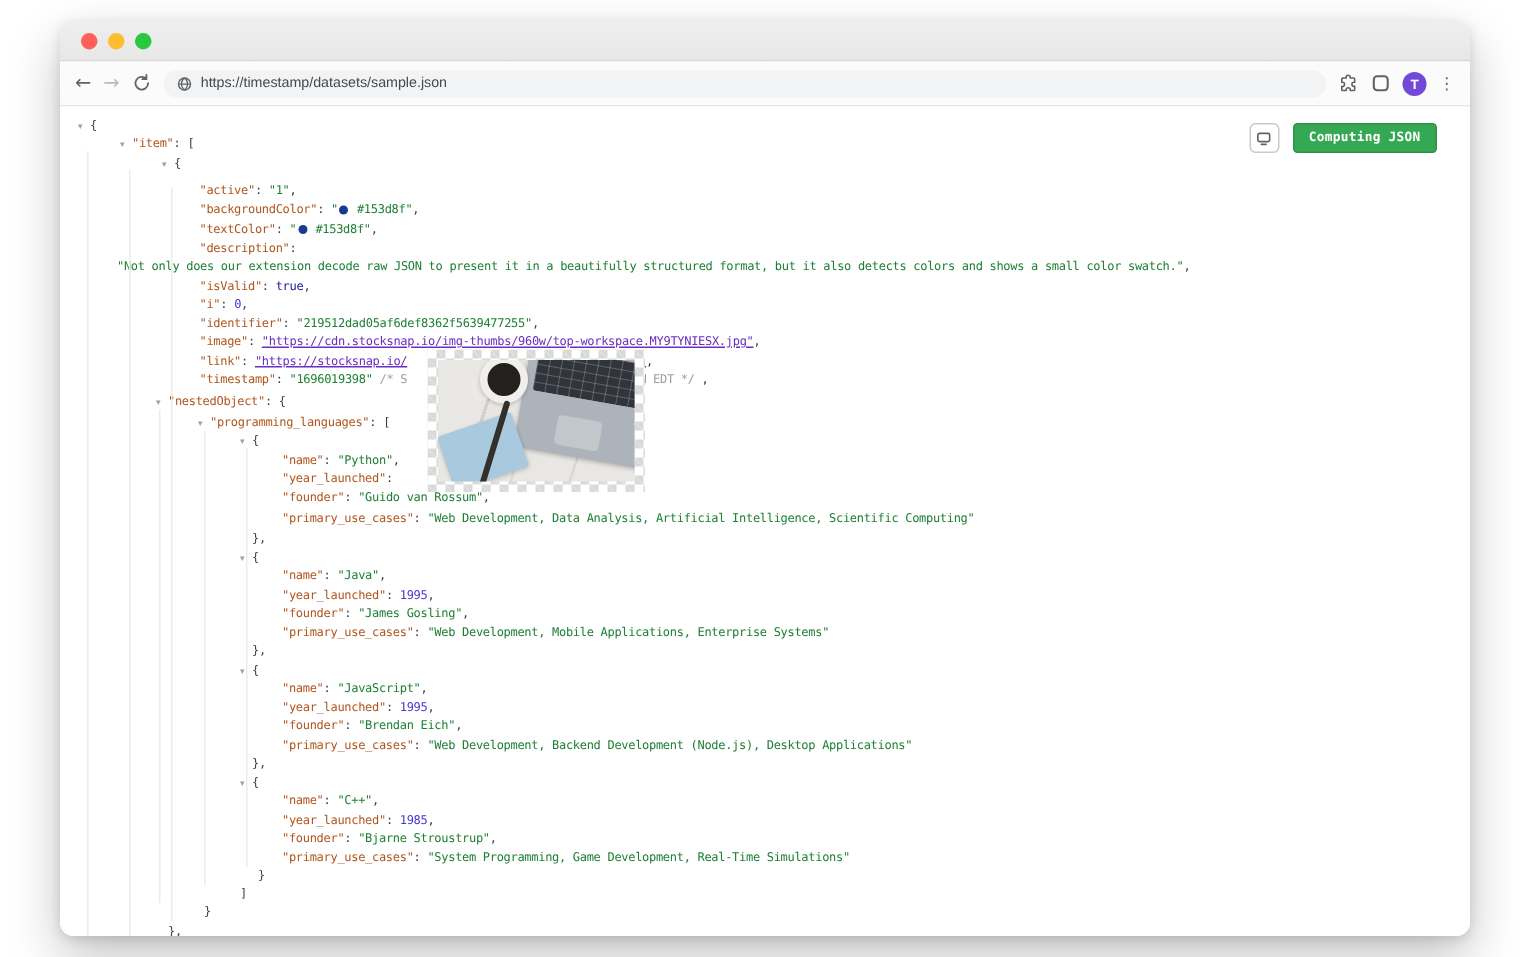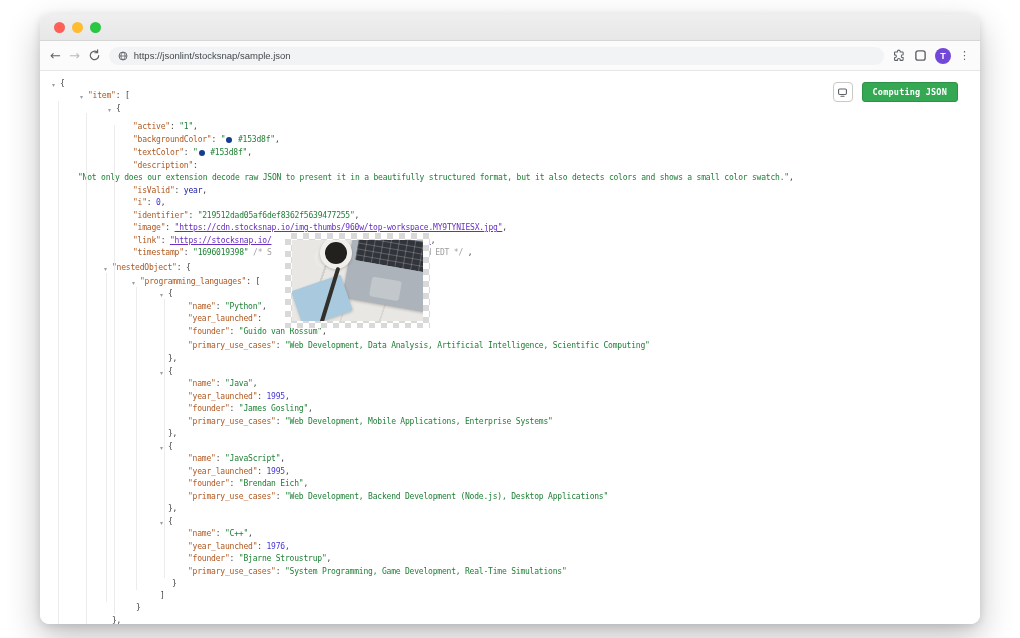--- a/index.html
+++ b/index.html
@@ -94,21 +94,21 @@
             <path d="M13.2 8a5.2 5.2 0 1 1-1.6-3.8 M11.8 1.2v3.4H8.4" fill="none" stroke="#5f6368" stroke-width="1.5" stroke-linecap="round"></path>
           </svg>
       </span>
       <div class="urlbar">
         <span>
           <svg width="10" height="10" viewBox="0 0 12 12">
               <circle cx="6" cy="6" r="4.8" fill="none" stroke="#5f6368" stroke-width="1.1"></circle>
               <path d="M1.2 6h9.6 M6 1.2c-3.4 3-3.4 6.6 0 9.6 M6 1.2c3.4 3 3.4 6.6 0 9.6" fill="none" stroke="#5f6368" stroke-width="1"></path>
             </svg>
         </span>
-        <span class="url-text">https://jsonlint/stocksnap/sample.json</span>
+        <span class="url-text">https://timestamp/datasets/sample.json</span>
       </div>
       <span>
         <svg width="14" height="14" viewBox="0 0 16 16">
             <path d="M6.2 2.9a1.6 1.6 0 0 1 3.2 0v.5h2.7a.6.6 0 0 1 .6.6v2.6h-.5a1.6 1.6 0 1 0 0 3.2h.5v2.6a.6.6 0 0 1-.6.6H9.4v-.5a1.6 1.6 0 1 0-3.2 0v.5H3.5a.6.6 0 0 1-.6-.6V9.9h.5a1.6 1.6 0 1 0 0-3.2h-.5V4a.6.6 0 0 1 .6-.6h2.7z" fill="none" stroke="#5f6368" stroke-width="1.2"></path>
           </svg>
       </span>
       <span>
         <svg width="13" height="13" viewBox="0 0 14 14">
             <rect x="2" y="2" width="10" height="10" rx="2.4" fill="none" stroke="#5f6368" stroke-width="1.5"></rect>
           </svg>
@@ -132,21 +132,21 @@
 
       <div id="json-root">
           <div class="jline" style="top: 8px; left: 20px;"><span class="arrow" style="left: -8px;">▾</span><span class="t-pn">{</span></div>
           <div class="jline" style="top: 20px; left: 48px;"><span class="arrow" style="left: -8px;">▾</span><span class="t-key">"item"</span><span class="t-pn">: </span><span class="t-pn">[</span></div>
           <div class="jline" style="top: 33px; left: 76px;"><span class="arrow" style="left: -8px;">▾</span><span class="t-pn">{</span></div>
           <div class="jline" style="top: 51px; left: 93px;"><span class="t-key">"active"</span><span class="t-pn">: </span><span class="t-str">"1"</span><span class="t-pn">,</span></div>
           <div class="jline" style="top: 64px; left: 93px;"><span class="t-key">"backgroundColor"</span><span class="t-pn">: </span><span class="t-str">"</span><span class="swatch" style="background: rgb(21, 61, 143);"></span><span class="t-str"> #153d8f"</span><span class="t-pn">,</span></div>
           <div class="jline" style="top: 77px; left: 93px;"><span class="t-key">"textColor"</span><span class="t-pn">: </span><span class="t-str">"</span><span class="swatch" style="background: rgb(21, 61, 143);"></span><span class="t-str"> #153d8f"</span><span class="t-pn">,</span></div>
           <div class="jline" style="top: 90px; left: 93px;"><span class="t-key">"description"</span><span class="t-pn">:</span></div>
           <div class="jline" style="top: 102px; left: 38px;"><span class="t-str">"Not only does our extension decode raw JSON to present it in a beautifully structured format, but it also detects colors and shows a small color swatch."</span><span class="t-pn">,</span></div>
-          <div class="jline" style="top: 115px; left: 93px;"><span class="t-key">"isValid"</span><span class="t-pn">: </span><span class="t-bool">year</span><span class="t-pn">,</span></div>
+          <div class="jline" style="top: 115px; left: 93px;"><span class="t-key">"isValid"</span><span class="t-pn">: </span><span class="t-bool">true</span><span class="t-pn">,</span></div>
           <div class="jline" style="top: 127px; left: 93px;"><span class="t-key">"i"</span><span class="t-pn">: </span><span class="t-num">0</span><span class="t-pn">,</span></div>
           <div class="jline" style="top: 140px; left: 93px;"><span class="t-key">"identifier"</span><span class="t-pn">: </span><span class="t-str">"219512dad05af6def8362f5639477255"</span><span class="t-pn">,</span></div>
           <div class="jline" style="top: 152px; left: 93px;"><span class="t-key">"image"</span><span class="t-pn">: </span><span class="t-url">"https://cdn.stocksnap.io/img-thumbs/960w/top-workspace.MY9TYNIESX.jpg"</span><span class="t-pn">,</span></div>
           <div class="jline" style="top: 165px; left: 93px;"><span class="t-key">"link"</span><span class="t-pn">: </span><span class="t-url">"https://stocksnap.io/</span><span class="gap" style="width: 150px;"></span><span class="t-url">s"</span><span class="t-pn">,</span></div>
           <div class="jline" style="top: 177px; left: 93px;"><span class="t-key">"timestamp"</span><span class="t-pn">: </span><span class="t-str">"1696019398"</span><span class="t-cmt"> /* S</span><span class="gap" style="width: 150px;"></span><span class="t-cmt">AM EDT */</span><span class="t-pn"> ,</span></div>
           <div class="jline" style="top: 192px; left: 72px;"><span class="arrow" style="left: -8px;">▾</span><span class="t-key">"nestedObject"</span><span class="t-pn">: </span><span class="t-pn">{</span></div>
           <div class="jline" style="top: 206px; left: 100px;"><span class="arrow" style="left: -8px;">▾</span><span class="t-key">"programming_languages"</span><span class="t-pn">: </span><span class="t-pn">[</span></div>
           <div class="jline" style="top: 218px; left: 128px;"><span class="arrow" style="left: -8px;">▾</span><span class="t-pn">{</span></div>
           <div class="jline" style="top: 231px; left: 148px;"><span class="t-key">"name"</span><span class="t-pn">: </span><span class="t-str">"Python"</span><span class="t-pn">,</span></div>
           <div class="jline" style="top: 243px; left: 148px;"><span class="t-key">"year_launched"</span><span class="t-pn">: </span></div>
@@ -160,21 +160,21 @@
           <div class="jline" style="top: 346px; left: 148px;"><span class="t-key">"primary_use_cases"</span><span class="t-pn">: </span><span class="t-str">"Web Development, Mobile Applications, Enterprise Systems"</span></div>
           <div class="jline" style="top: 358px; left: 128px;"><span class="t-pn">},</span></div>
           <div class="jline" style="top: 371px; left: 128px;"><span class="arrow" style="left: -8px;">▾</span><span class="t-pn">{</span></div>
           <div class="jline" style="top: 383px; left: 148px;"><span class="t-key">"name"</span><span class="t-pn">: </span><span class="t-str">"JavaScript"</span><span class="t-pn">,</span></div>
           <div class="jline" style="top: 396px; left: 148px;"><span class="t-key">"year_launched"</span><span class="t-pn">: </span><span class="t-num">1995</span><span class="t-pn">,</span></div>
           <div class="jline" style="top: 408px; left: 148px;"><span class="t-key">"founder"</span><span class="t-pn">: </span><span class="t-str">"Brendan Eich"</span><span class="t-pn">,</span></div>
           <div class="jline" style="top: 421px; left: 148px;"><span class="t-key">"primary_use_cases"</span><span class="t-pn">: </span><span class="t-str">"Web Development, Backend Development (Node.js), Desktop Applications"</span></div>
           <div class="jline" style="top: 433px; left: 128px;"><span class="t-pn">},</span></div>
           <div class="jline" style="top: 446px; left: 128px;"><span class="arrow" style="left: -8px;">▾</span><span class="t-pn">{</span></div>
           <div class="jline" style="top: 458px; left: 148px;"><span class="t-key">"name"</span><span class="t-pn">: </span><span class="t-str">"C++"</span><span class="t-pn">,</span></div>
-          <div class="jline" style="top: 471px; left: 148px;"><span class="t-key">"year_launched"</span><span class="t-pn">: </span><span class="t-num">1976</span><span class="t-pn">,</span></div>
+          <div class="jline" style="top: 471px; left: 148px;"><span class="t-key">"year_launched"</span><span class="t-pn">: </span><span class="t-num">1985</span><span class="t-pn">,</span></div>
           <div class="jline" style="top: 483px; left: 148px;"><span class="t-key">"founder"</span><span class="t-pn">: </span><span class="t-str">"Bjarne Stroustrup"</span><span class="t-pn">,</span></div>
           <div class="jline" style="top: 496px; left: 148px;"><span class="t-key">"primary_use_cases"</span><span class="t-pn">: </span><span class="t-str">"System Programming, Game Development, Real-Time Simulations"</span></div>
           <div class="jline" style="top: 508px; left: 132px;"><span class="t-pn">}</span></div>
           <div class="jline" style="top: 520px; left: 120px;"><span class="t-pn">]</span></div>
           <div class="jline" style="top: 532px; left: 96px;"><span class="t-pn">}</span></div>
           <div class="jline" style="top: 545px; left: 72px;"><span class="t-pn">},</span></div>
           <div class="guide" style="left: 18px; top: 30px; height: 526px;"></div>
           <div class="guide" style="left: 46px; top: 42px; height: 514px;"></div>
           <div class="guide" style="left: 74px; top: 54px; height: 489px;"></div>
           <div class="guide" style="left: 66px; top: 202px; height: 329px;"></div>

